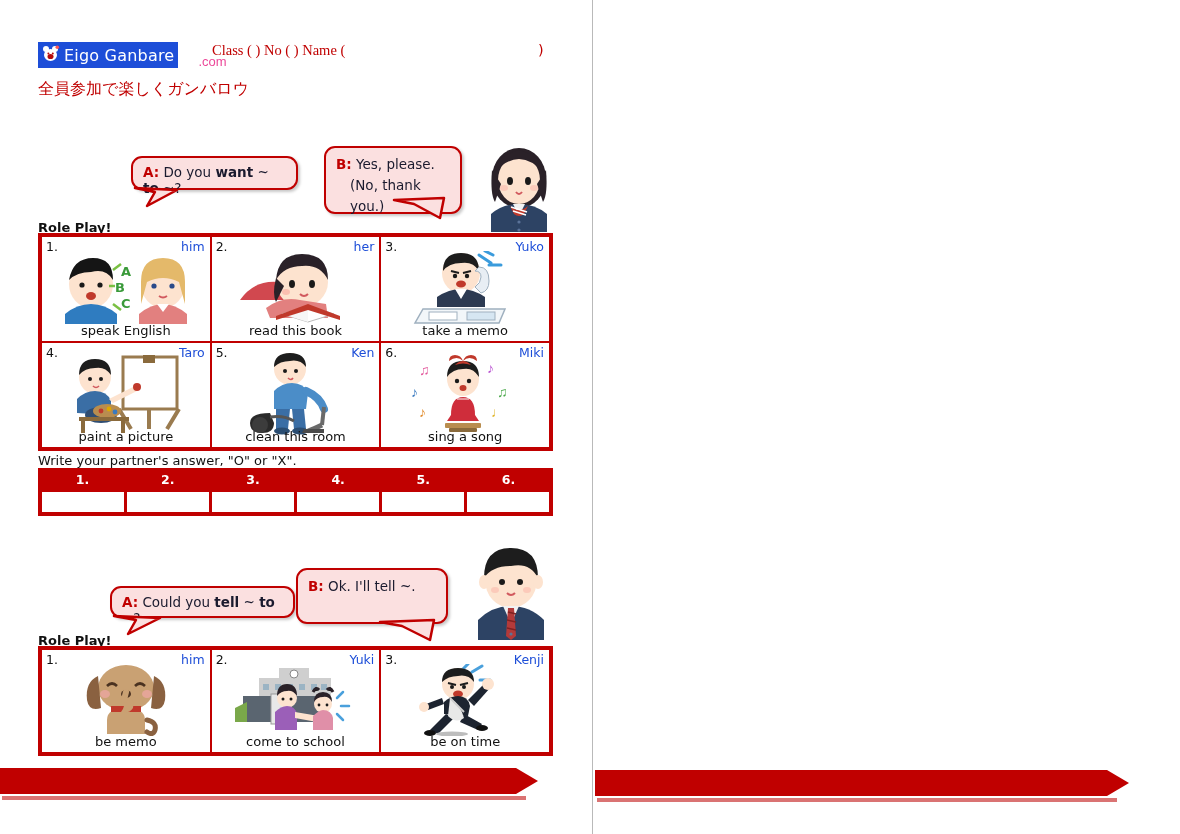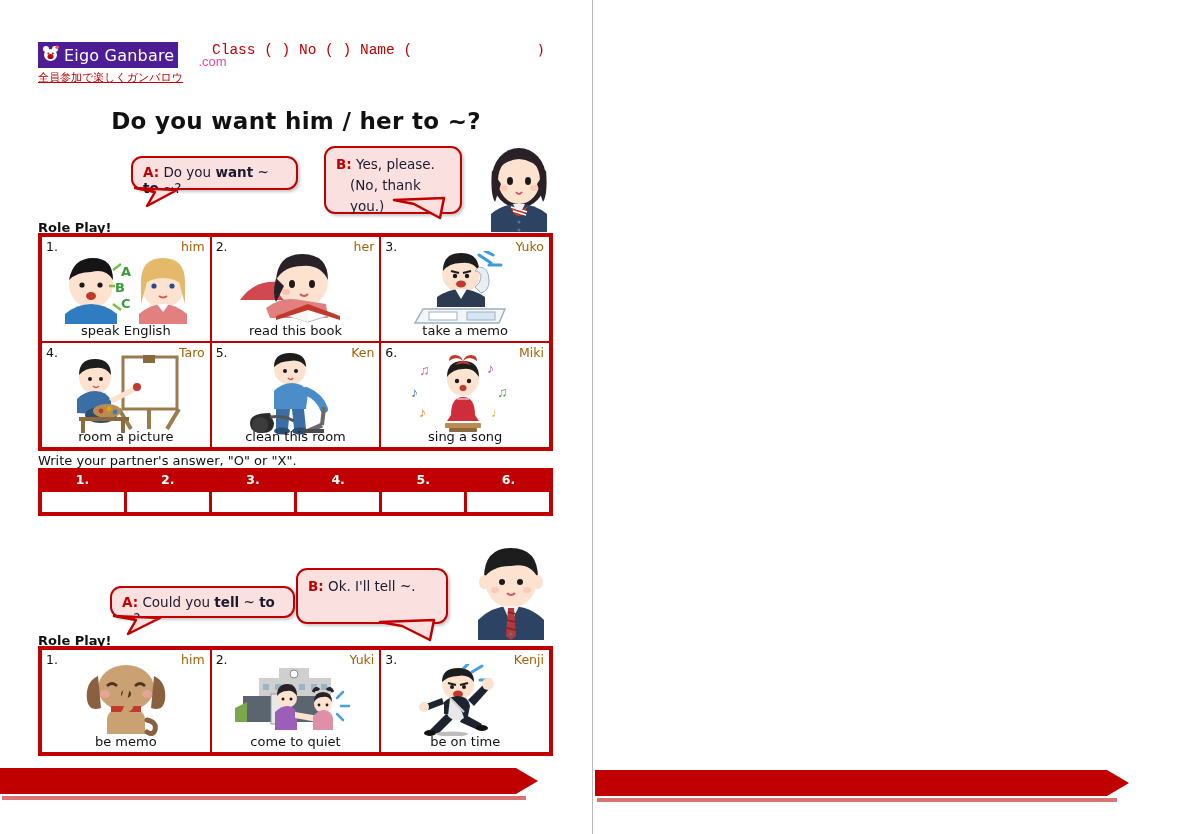--- a/index.html
+++ b/index.html
@@ -10,44 +10,44 @@
   }
   .page{position:absolute;inset:0;}
 
   
   .divider{position:absolute;left:592px;top:0;width:1px;height:834px;background:#b9b9b9;}
 
   
   .left{position:absolute;left:0;top:0;width:592px;height:834px;}
 
   .logo-wrap{position:absolute;left:38px;top:42px;}
-  .logo-box{display:inline-flex;align-items:center;background:#4c1d95;padding:2px 4px 2px 2px;height:26px;box-sizing:border-box;}
+  .logo-box{display:inline-flex;align-items:center;background:#1d4ed8;padding:2px 4px 2px 2px;height:26px;box-sizing:border-box;}
   .logo-bear{width:22px;height:22px;position:relative;margin-right:2px;}
   .logo-text{color:#ffffff;font-size:16px;letter-spacing:.2px;font-family:"DejaVu Sans",sans-serif;}
   .logo-dotcom{color:#ec4899;font-size:13px;margin-left:20px;vertical-align:middle;}
-  .logo-sub{color:#c00000;font-size:11px;margin-top:0;font-family:"DejaVu Sans",sans-serif;text-decoration:underline;}
-
-  .class-line{position:absolute;left:212px;top:42px;color:#c00000;font-size:14.5px;font-family:Liberation Mono, monospace;}
+  .logo-sub{color:#c00000;font-size:16px;margin-top:9px;font-family:"DejaVu Sans",sans-serif;}
+
+  .class-line{position:absolute;left:212px;top:42px;color:#c00000;font-size:14.5px;font-family:Liberation Serif, serif;}
   .class-paren-end{position:absolute;left:538px;top:42px;color:#c00000;font-size:14.5px;font-family:"DejaVu Sans",sans-serif;}
 
   .sec-title{position:absolute;width:100%;text-align:center;font-weight:bold;color:#111;font-size:23px;letter-spacing:.3px;font-family:"DejaVu Sans",sans-serif;}
 
   
   .bubble{position:absolute;background:#fbe0e0;border:2.5px solid #c00000;border-radius:11px;
      box-sizing:border-box;padding:6px 10px;font-size:13.5px;color:#1a1a2e;font-family:"DejaVu Sans",sans-serif;
      box-shadow:2px 2px 3px rgba(0,0,0,.22);}
   .bubble .spk{color:#c00000;font-weight:bold;}
 
   .role-label{position:absolute;font-weight:bold;font-size:13px;color:#111;font-family:"DejaVu Sans",sans-serif;}
 
   
   .rp-grid{position:absolute;border:3px solid #c00000;box-sizing:border-box;display:grid;background:#fff;}
   .rp-cell{border:1.5px solid #c00000;box-sizing:border-box;position:relative;overflow:hidden;background:#fff;}
   .rp-num{position:absolute;left:4px;top:2px;font-size:12.5px;color:#111;font-family:"DejaVu Sans",sans-serif;}
-  .rp-name{position:absolute;right:5px;top:2px;font-size:12.5px;color:#a16207;font-family:"DejaVu Sans",sans-serif;}
+  .rp-name{position:absolute;right:5px;top:2px;font-size:12.5px;color:#1d4ed8;font-family:"DejaVu Sans",sans-serif;}
   .rp-caption{position:absolute;left:0;right:0;bottom:3px;text-align:center;font-size:13px;color:#111;font-family:"DejaVu Sans",sans-serif;}
   .rp-art{position:absolute;left:0;right:0;top:16px;bottom:19px;display:flex;align-items:center;justify-content:center;}
 
   .write-note{position:absolute;font-size:13px;color:#111;font-family:"DejaVu Sans",sans-serif;}
 
   .ans-table{position:absolute;border:2px solid #c00000;box-sizing:border-box;}
   .ans-head{display:flex;background:#c00000;height:20px;}
   .ans-head div{flex:1;color:#fff;font-weight:bold;font-size:12.5px;text-align:center;line-height:20px;font-family:"DejaVu Sans",sans-serif;}
   .ans-body{display:flex;height:24px;background:#c00000;padding:2px;box-sizing:border-box;gap:3px;}
   .ans-body div{flex:1;background:#fff;}
@@ -86,21 +86,20 @@
           </svg>
         </span>
         <span class="logo-text">Eigo Ganbare</span>
       </span><span class="logo-dotcom">.com</span>
       <div class="logo-sub">全員参加で楽しくガンバロウ</div>
     </div>
 
     <div class="class-line">Class (    ) No (    ) Name (</div>
     <div class="class-paren-end">)</div>
 
-    <div class="sec-title" style="top:108px;">Do you want him / her to ~?</div>
 
     <div class="bubble" style="left:131px;top:156px;width:167px;height:34px;">
       <span class="spk">A:</span>
       <span> Do you <b>want</b> ~ <b>to</b> ~?</span>
     </div>
     <svg style="position:absolute;left:133px;top:186px;" width="60" height="26">
       <path d="M2,2 L44,4 L14,20 L22,6 Z" fill="#fbe0e0" stroke="#c00000" stroke-width="2.5" stroke-linejoin="round"></path>
     </svg>
 
     <div class="bubble" style="left:324px;top:146px;width:138px;height:68px;line-height:21px;">
@@ -225,21 +224,21 @@
             <circle cx="76" cy="32" r="4" fill="#c0392b"></circle>
             <ellipse cx="40" cy="60" rx="16" ry="8" fill="#2f4d72"></ellipse>
             <ellipse cx="46" cy="56" rx="14" ry="7" fill="#b98d4f"></ellipse>
             <circle cx="40" cy="56" r="2.4" fill="#c0392b"></circle>
               <circle cx="48" cy="54" r="2.4" fill="#e0a800"></circle>
               <circle cx="54" cy="57" r="2.4" fill="#3a7ac0"></circle>
             <rect x="18" y="62" width="50" height="4" fill="#8a6a3c"></rect>
             <path d="M22,66 L22,78 M62,66 L62,78" stroke="#8a6a3c" stroke-width="4"></path>
           </svg>
         </div>
-        <div class="rp-caption">room a picture</div>
+        <div class="rp-caption">paint a picture</div>
       </div>
 
       <div class="rp-cell">
         <span class="rp-num">5.</span>
         <span class="rp-name">Ken</span>
         <div class="rp-art">
           <svg width="110" height="82" viewBox="0 0 110 82">
             <ellipse cx="50" cy="16" rx="16" ry="16" fill="#fde3cf"></ellipse>
             <path d="M34,14 Q34,0 50,0 Q66,0 66,14 Q60,6 50,8 Q40,8 34,14 Z" fill="#1d1d1d"></path>
             <circle cx="45" cy="18" r="2" fill="#1a1a1a"></circle>
@@ -400,21 +399,21 @@
             <path d="M70,48 L94,52 L92,58 L70,54 Z" fill="#fde3cf"></path>
             <ellipse cx="98" cy="40" rx="9" ry="9" fill="#fde3cf"></ellipse>
             <path d="M89,38 Q89,28 98,28 Q107,28 107,38 Q104,32 98,33 Q92,33 89,38 Z" fill="#2a2128"></path>
             <path d="M88,28 q3,-6 6,-2 M108,28 q-3,-6 -6,-2" stroke="#2a2128" stroke-width="3"></path>
             <circle cx="94" cy="41" r="1.4" fill="#1a1a1a"></circle>
               <circle cx="102" cy="41" r="1.4" fill="#1a1a1a"></circle>
             <path d="M88,66 L88,52 Q94,46 98,46 Q106,46 108,54 L108,66 Z" fill="#e08fa8"></path>
             <path d="M112,34 l6,-6 M116,42 l8,0 M112,50 l6,6" stroke="#4aa0dc" stroke-width="2.5" stroke-linecap="round"></path>
           </svg>
         </div>
-        <div class="rp-caption">come to quiet</div>
+        <div class="rp-caption">come to school</div>
       </div>
 
       <div class="rp-cell">
         <span class="rp-num">3.</span>
         <span class="rp-name">Kenji</span>
         <div class="rp-art">
           <svg width="110" height="72" viewBox="0 0 110 72">
             <path d="M52,6 L58,0 M62,8 L72,2 M70,16 L80,16" stroke="#4aa0dc" stroke-width="3" stroke-linecap="round"></path>
             <ellipse cx="48" cy="20" rx="16" ry="16" fill="#fde3cf"></ellipse>
             <path d="M32,18 Q32,4 48,4 Q64,4 64,18 Q58,10 48,12 Q38,12 32,18 Z" fill="#1d1d1d"></path>

